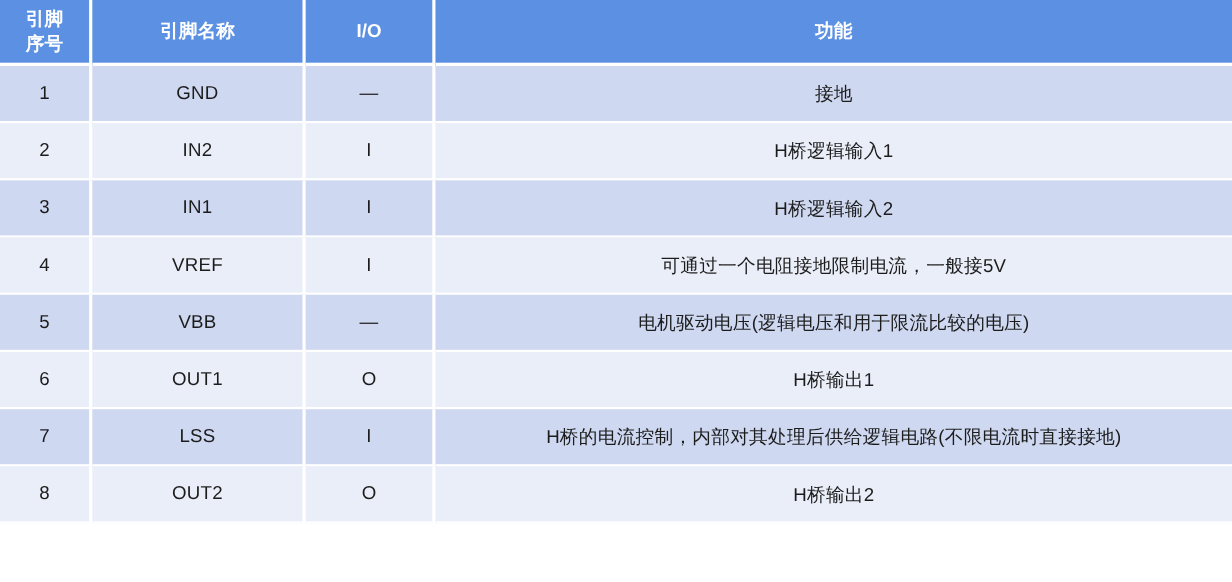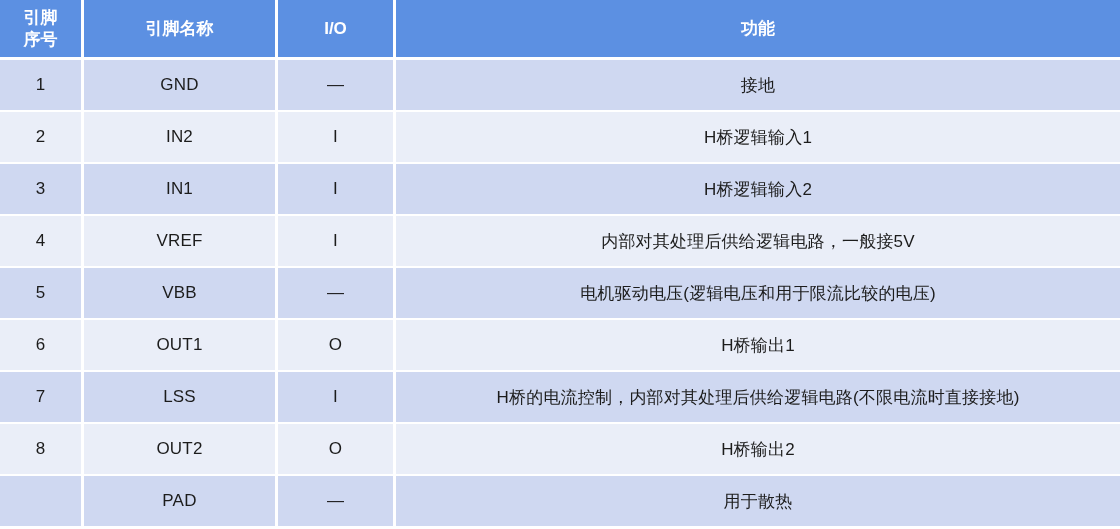--- a/index.html
+++ b/index.html
@@ -85,21 +85,21 @@
     <tr>
       <td>3</td>
       <td>IN1</td>
       <td>I</td>
       <td>H桥逻辑输入2</td>
     </tr>
     <tr>
       <td>4</td>
       <td>VREF</td>
       <td>I</td>
-      <td>内部对其处理后供给逻辑电路，一般接5V</td>
+      <td>可通过一个电阻接地限制电流，一般接5V</td>
     </tr>
     <tr>
       <td>5</td>
       <td>VBB</td>
       <td>—</td>
       <td>电机驱动电压(逻辑电压和用于限流比较的电压)</td>
     </tr>
     <tr>
       <td>6</td>
       <td>OUT1</td>
@@ -111,20 +111,14 @@
       <td>LSS</td>
       <td>I</td>
       <td>H桥的电流控制，内部对其处理后供给逻辑电路(不限电流时直接接地)</td>
     </tr>
     <tr>
       <td>8</td>
       <td>OUT2</td>
       <td>O</td>
       <td>H桥输出2</td>
     </tr>
-    <tr>
-      <td></td>
-      <td>PAD</td>
-      <td>—</td>
-      <td>用于散热</td>
-    </tr>
   </tbody>
 </table>
 
 </body></html>

